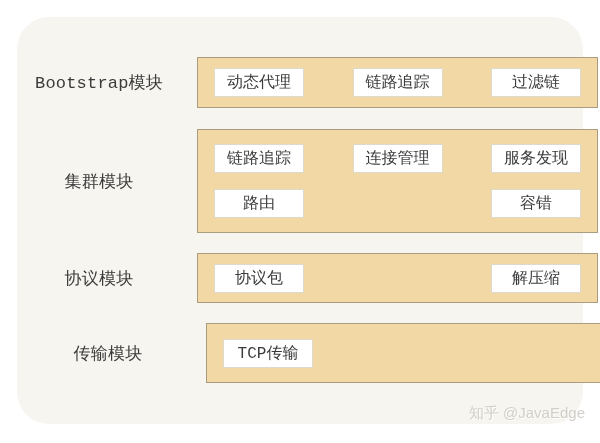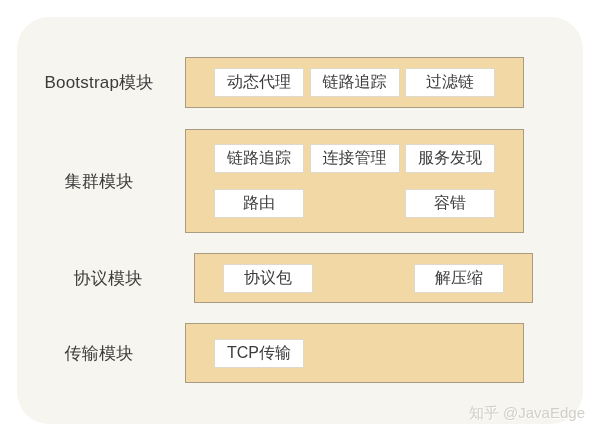--- a/index.html
+++ b/index.html
@@ -19,43 +19,44 @@
     background:var(--page-bg);
     font-family:"Liberation Sans","DejaVu Sans",sans-serif;
     overflow:hidden;
   }
   .card{
     position:absolute;
     left:17px; top:17px;
     width:566px; height:407px;
     background:var(--card-bg);
     border-radius:32px;
+    font-family:Liberation Mono, monospace;
   }
   .row{position:absolute; left:0; width:100%;}
   .row-1{top:40px;  height:51px;}
   .row-2{top:112px; height:104px;}
-  .row-3{top:236px; height:50px;margin-left:9px;}
-  .row-4{top:306px; height:60px;}
+  .row-3{top:236px; height:50px;}
+  .row-4{top:306px; height:60px;margin-left:9px;}
   .row-label{
     position:absolute; left:0; top:0;
     width:164px; height:100%;
     display:flex; align-items:center; justify-content:center;
     font-size:17px; color:var(--text-color);
     letter-spacing:0.2px;
     white-space:nowrap;
   }
   .band{
-    position:absolute; left:168px; top:0;
-    width:339px; height:100%;
+    position:absolute; left:180px; top:0;
+    width:401px; height:100%;
     background:var(--band-bg);
     border:1px solid var(--band-border);
     display:flex; flex-direction:column;
     justify-content:center;
     gap:16px;
-    padding:0 28px;
+    padding:0 16px;
   }
   .box-row{display:flex; justify-content:space-between; align-items:center;}
   .box-row.single{justify-content:flex-start;}
   .box{
     width:90px; height:29px;
     background:var(--box-bg);
     border:1px solid var(--box-border);
     display:flex; align-items:center; justify-content:center;
     font-size:16px; color:var(--text-color);
     white-space:nowrap;

